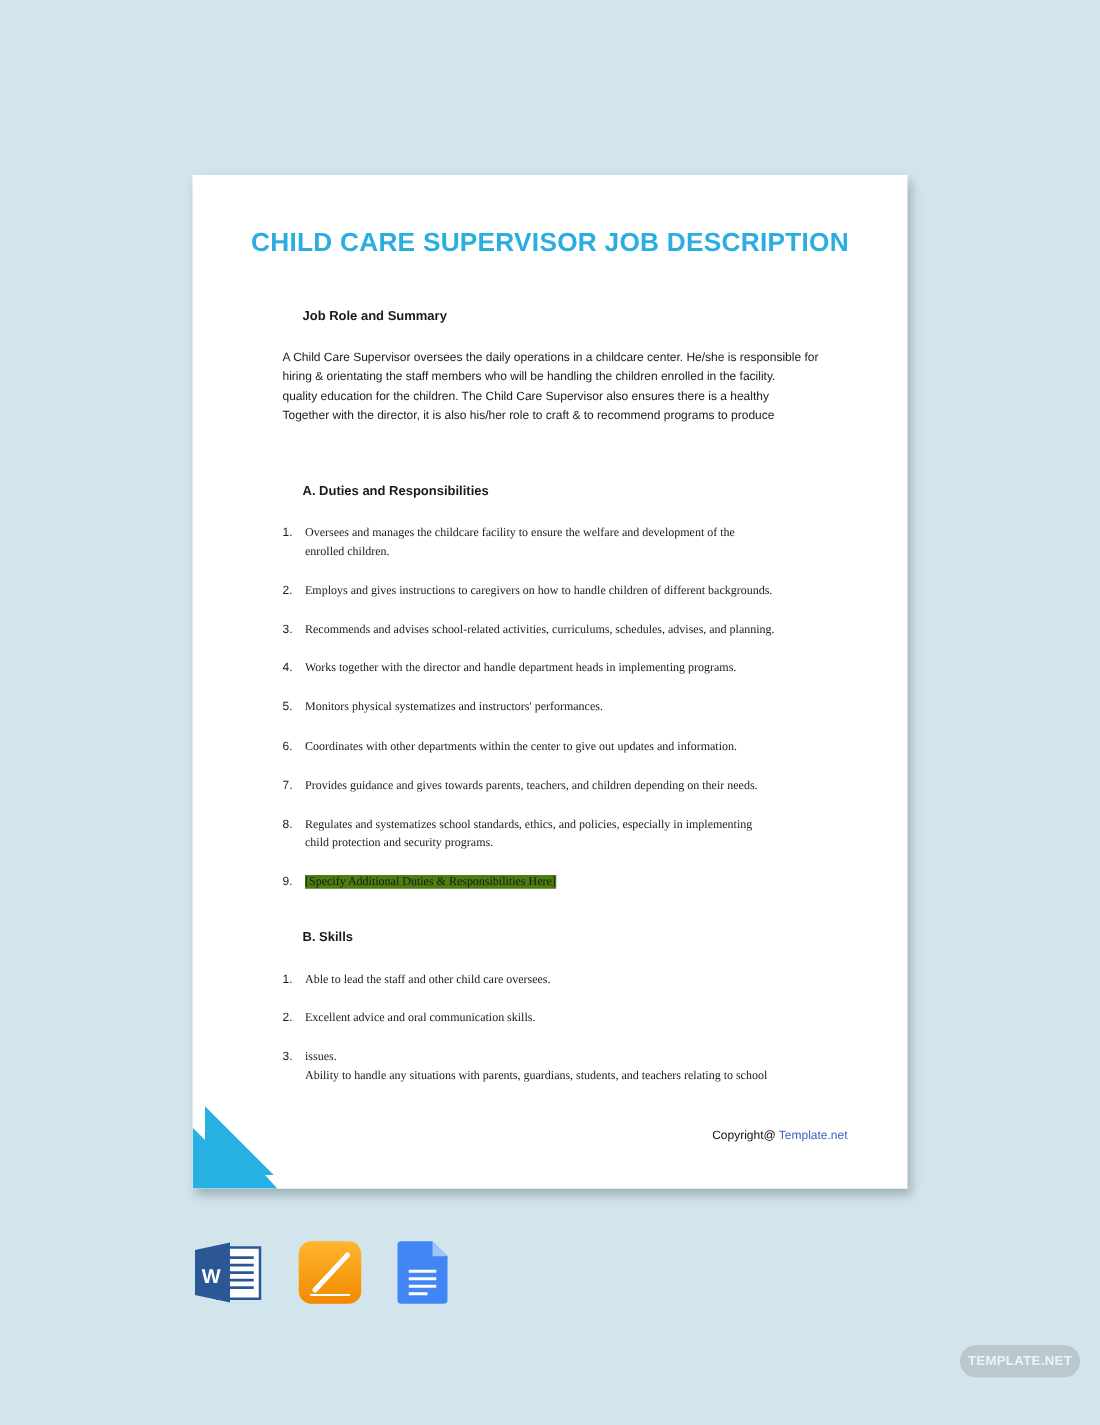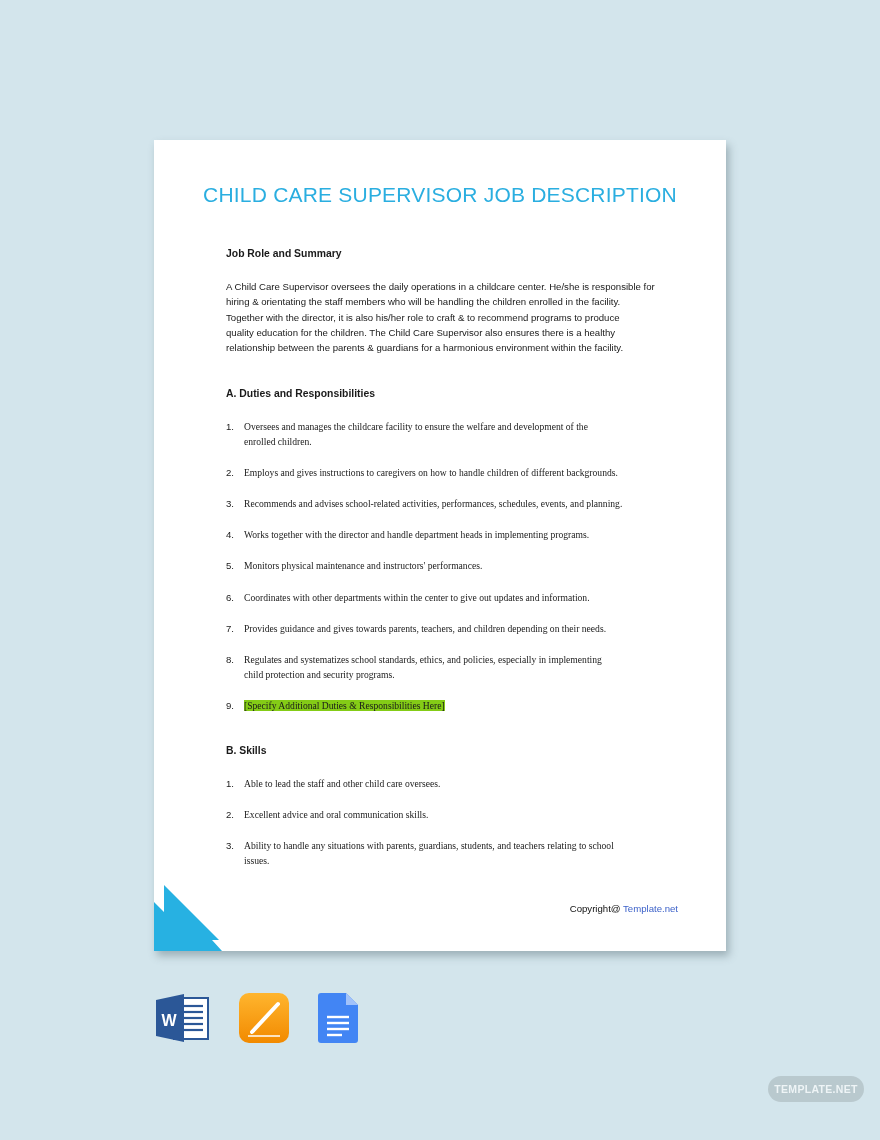--- a/index.html
+++ b/index.html
@@ -1,70 +1,69 @@
 <!DOCTYPE html>
 <html><head>
 <meta charset="utf-8">
 <style>
   html, body { margin:0; padding:0; }
   body { width:880px; height:1140px; background:#d3e5ec; position:relative; overflow:hidden; font-family:"Liberation Sans", sans-serif; }
   .page { position:absolute; left:154px; top:140px; width:572px; height:811px; background:#ffffff; box-shadow:3px 5px 8px rgba(90,110,120,0.45); overflow:hidden; }
-  .title { position:absolute; left:0; right:0; top:43px; text-align:center; color:#2aaee0; font-size:21px; font-weight:normal; letter-spacing:0.2px; }
+  .title { position:absolute; left:0; right:0; top:43px; text-align:center; color:#2aaee0; font-size:21px; font-weight:bold; letter-spacing:0.2px; }
   .content { position:absolute; left:72px; top:0; width:460px; font-size:9.6px; color:#1a1a1a; }
-  .h { position:absolute; font-weight:bold; font-size:10.4px; }
+  .h { position:absolute; font-weight:bold; font-size:10.4px;margin-left:16px; }
   .para { position:absolute; line-height:15.3px; width:460px; }
   .item { position:absolute; left:0; width:460px; line-height:15.3px; }
   .item .num { position:absolute; left:0; width:16px; }
   .item .txt { position:absolute; left:18px; width:440px;font-family:Liberation Serif, serif; }
-  .hl { background:#84cc16; }
+  .hl { background:#4d7c0f; }
   .corner { position:absolute; left:0; bottom:0; width:72px; height:66px; }
   .copyright { position:absolute; right:48px; top:763px; font-size:9.6px; color:#111;margin-left:32px; }
   .copyright .link { color:#3d62c9; }
   .badge { position:absolute; left:768px; top:1076px; width:96px; height:26px; border-radius:13px; background:#b9c9ce; color:#eef4f6; font-weight:bold; font-size:10.5px; text-align:center; line-height:26px; letter-spacing:0.3px; }
 </style>
 </head>
 <body>
 
 <div class="page">
   <div class="title">CHILD CARE SUPERVISOR JOB DESCRIPTION</div>
 
   <div class="content">
     <div class="h" style="top:108px;">Job Role and Summary</div>
     <div class="para" style="top:139px;">
       <div>A Child Care Supervisor oversees the daily operations in a childcare center. He/she is responsible for</div>
       <div>hiring &amp; orientating the staff members who will be handling the children enrolled in the facility.</div>
+      <div>quality education for the children. The Child Care Supervisor also ensures there is a healthy</div>
       <div>Together with the director, it is also his/her role to craft &amp; to recommend programs to produce</div>
-      <div>quality education for the children. The Child Care Supervisor also ensures there is a healthy</div>
-      <div>relationship between the parents &amp; guardians for a harmonious environment within the facility.</div>
     </div>
 
     <div class="h" style="top:248px;text-align:right;">A.  Duties and Responsibilities</div>
 
     <div class="item" style="top:279px;">
       <span class="num">1.</span>
       <div class="txt">
           <div>Oversees and manages the childcare facility to ensure the welfare and development of the</div>
           <div>enrolled children.</div>
         </div>
     </div>
     <div class="item" style="top:325px;">
       <span class="num">2.</span>
       <div class="txt">Employs and gives instructions to caregivers on how to handle children of different backgrounds.</div>
     </div>
     <div class="item" style="top:356px;">
       <span class="num">3.</span>
-      <div class="txt">Recommends and advises school-related activities, performances, schedules, events, and planning.</div>
+      <div class="txt">Recommends and advises school-related activities, curriculums, schedules, advises, and planning.</div>
     </div>
     <div class="item" style="top:387px;">
       <span class="num">4.</span>
       <div class="txt">Works together with the director and handle department heads in implementing programs.</div>
     </div>
     <div class="item" style="top:418px;">
       <span class="num">5.</span>
-      <div class="txt">Monitors physical maintenance and instructors' performances.</div>
+      <div class="txt">Monitors physical systematizes and instructors' performances.</div>
     </div>
     <div class="item" style="top:450px;">
       <span class="num">6.</span>
       <div class="txt">Coordinates with other departments within the center to give out updates and information.</div>
     </div>
     <div class="item" style="top:481px;">
       <span class="num">7.</span>
       <div class="txt">Provides guidance and gives towards parents, teachers, and children depending on their needs.</div>
     </div>
     <div class="item" style="top:512px;">
@@ -85,22 +84,22 @@
       <span class="num">1.</span>
       <div class="txt">Able to lead the staff and other child care oversees.</div>
     </div>
     <div class="item" style="top:667px;">
       <span class="num">2.</span>
       <div class="txt">Excellent advice and oral communication skills.</div>
     </div>
     <div class="item" style="top:698px;">
       <span class="num">3.</span>
       <div class="txt">
+          <div>issues.</div>
           <div>Ability to handle any situations with parents, guardians, students, and teachers relating to school</div>
-          <div>issues.</div>
         </div>
     </div>
   </div>
 
   <div class="copyright">
     <span>Copyright@</span>
     <span class="link">Template.net</span>
   </div>
 
   <svg class="corner" viewBox="0 0 72 66">

